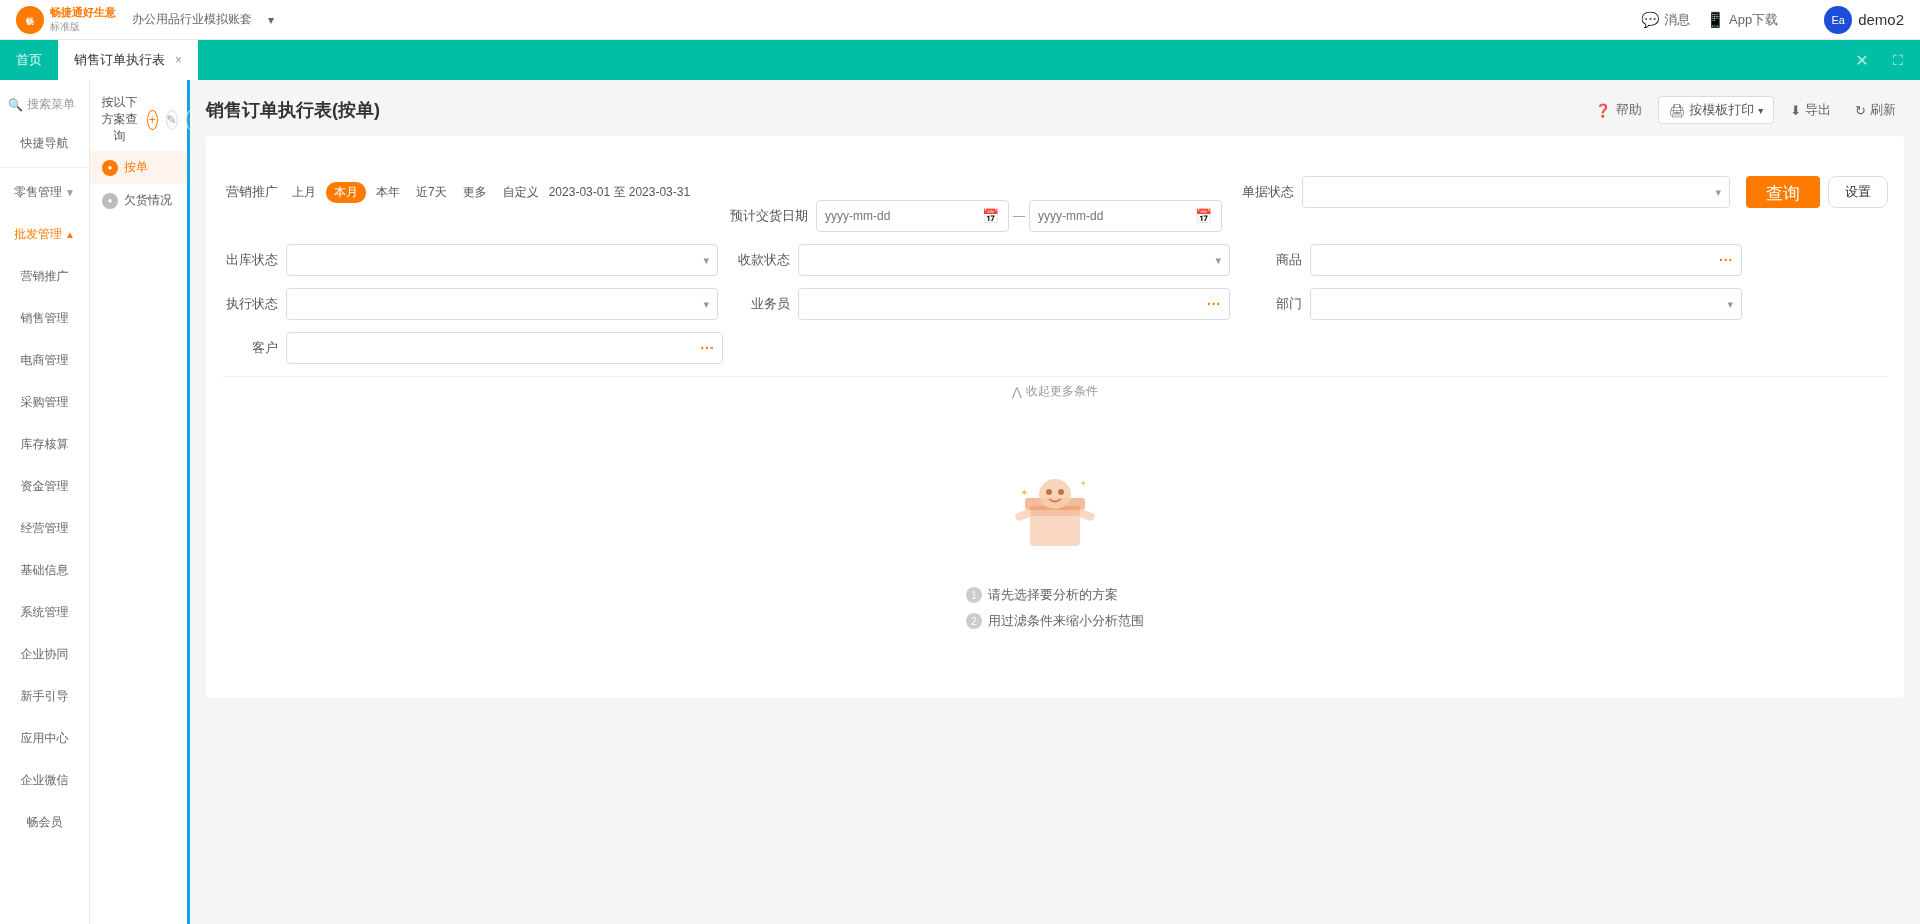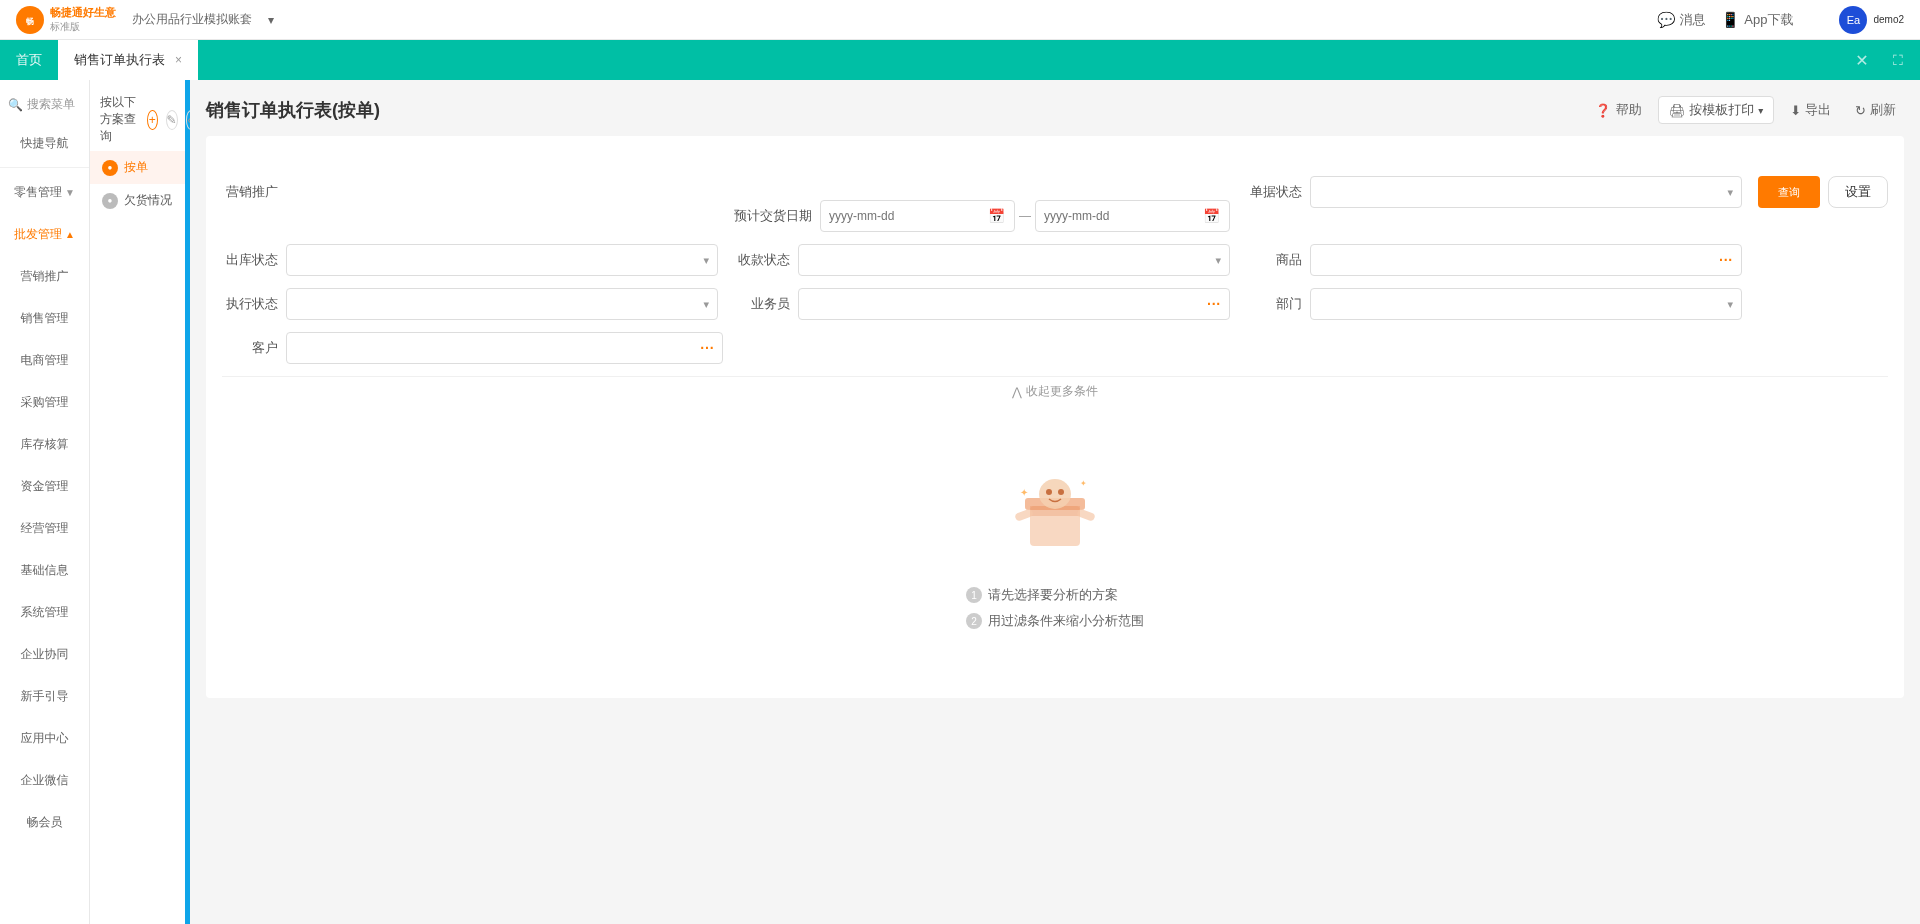--- a/index.html
+++ b/index.html
@@ -71,21 +71,21 @@
       border-radius: 50%;
       background: #1d4ed8;
       display: flex;
       align-items: center;
       justify-content: center;
       color: white;
       font-size: 11px;
       overflow: hidden;
       margin-left: 30px;
     }
-    .user-name { font-size: 10px; color: #333; cursor: pointer; }
+    .user-name { font-size: 15px; color: #333; cursor: pointer; }
 
     
     .nav-tabs {
       height: 40px;
       background: #00bfa5;
       display: flex;
       align-items: center;
       padding: 0 0;
       position: fixed;
       top: 40px;
@@ -171,24 +171,25 @@
       align-items: center;
       gap: 4px;
       cursor: pointer;
     }
     .sidebar-divider { height: 1px; background: #f0f0f0; margin: 4px 0; }
 
     
     .sub-sidebar {
       width: 100px;
       background: #fff;
-      border-right: 5px solid #0ea5e9;
+      border-right: 3px solid #0ea5e9;
       padding: 8px 0;
       min-height: calc(924px - 80px);
       flex-shrink: 0;
+      text-align: center;
     }
     .sub-sidebar-header {
       display: flex;
       align-items: center;
       justify-content: space-between;
       padding: 6px 10px;
       font-size: 12px;
       color: #999;
     }
     .sub-sidebar-item {
@@ -444,21 +445,21 @@
     .action-btn-row {
       display: flex;
       gap: 8px;
     }
     .btn-query {
       background: #ff7a00;
       color: white;
       border: none;
       padding: 6px 20px;
       border-radius: 4px;
-      font-size: 11px;
+      font-size: 17px;
       cursor: pointer;
       height: 32px;
     }
     .btn-setting {
       background: white;
       color: #333;
       border: 1px solid #ddd;
       padding: 6px 16px;
       border-radius: 8px;
       font-size: 13px;
@@ -663,20 +664,31 @@
       </div>
     </div>
 
     <div class="filter-and-content">
       <div style="padding:16px 16px 0 16px;">
 
         <div class="filter-row">
 
           <div class="filter-item" style="flex:2;">
             <span class="filter-label">营销推广</span>
+            <div style="display:flex;align-items:center;gap:4px;flex:1;">
+              <div class="period-btns">
+                <span class="period-btn">上月</span>
+                <span class="period-btn active">本月</span>
+                <span class="period-btn">本年</span>
+                <span class="period-btn">近7天</span>
+                <span class="period-btn">更多</span>
+                <span class="period-btn">自定义</span>
+              </div>
+              <span style="font-size:12px;color:#555;">2023-03-01 至 2023-03-31</span>
+            </div>
           </div>
 
           <div class="filter-item" style="flex:2;margin-top:48px;">
             <span class="filter-label">预计交货日期</span>
             <div class="date-range-wrap">
               <div class="date-input-wrap">
                 <input type="text" placeholder="yyyy-mm-dd" style="">
                 <span class="cal-icon">📅</span>
               </div>
               <span class="date-separator">—</span>

